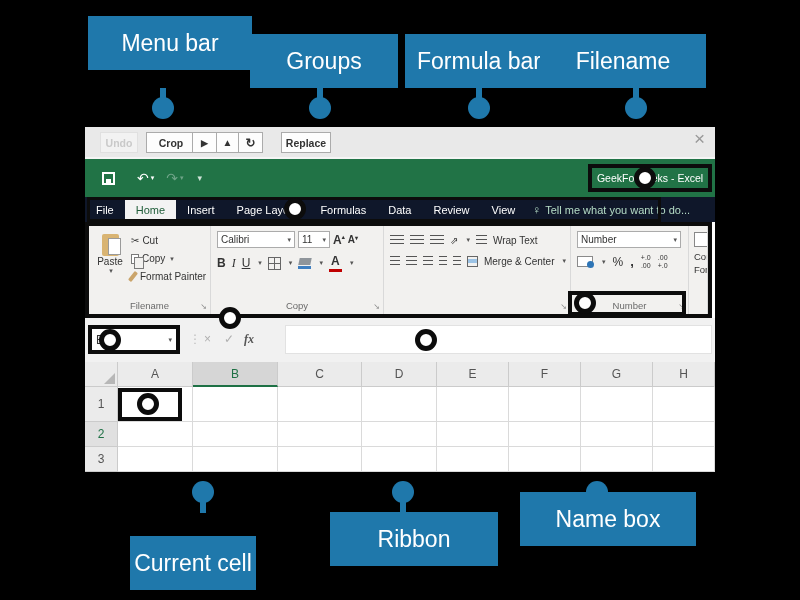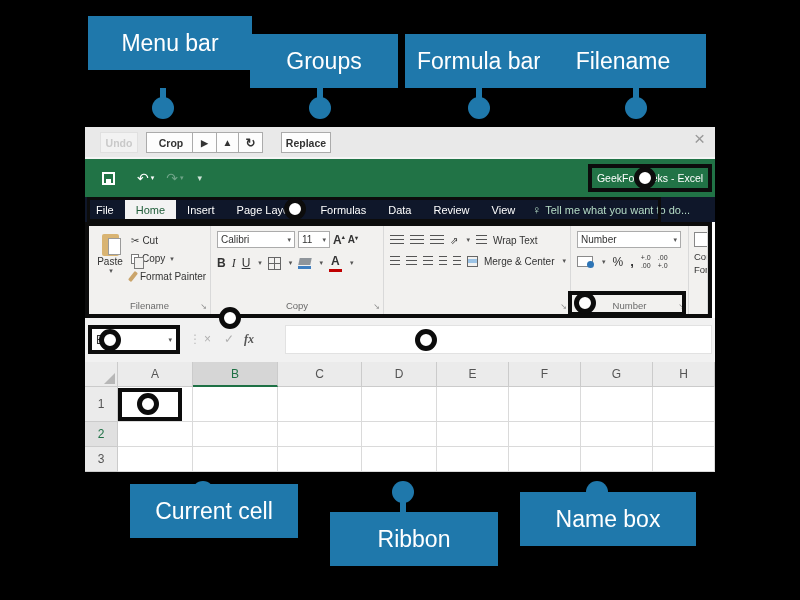--- a/index.html
+++ b/index.html
@@ -4,21 +4,21 @@
 <style>
   * { margin:0; padding:0; box-sizing:border-box; }
   html,body { width:800px; height:600px; }
   body { background:#000; position:relative; overflow:hidden; font-family:"Liberation Sans",sans-serif; }
 
   
   .chip { position:absolute; height:54px; background:#1f78ab; color:#fff;
           display:flex; align-items:center; justify-content:center; font-size:23px; }
   #chip-menubar{left:88px;top:16px;width:164px} #chip-groups{left:250px;top:34px;width:148px}
   #chip-formulabar{left:405px;top:34px;width:148px} #chip-filename{left:540px;top:34px;width:166px}
-  #chip-currentcell{left:130px;top:484px;width:168px} #chip-ribbonlbl{left:330px;top:512px;width:168px}
+  #chip-currentcell{left:130px;top:536px;width:126px} #chip-ribbonlbl{left:330px;top:512px;width:168px}
   #chip-nameboxlbl{left:520px;top:492px;width:176px}
   .stem { position:absolute; width:6px; height:14px; background:#1f78ab; }
   .dot  { position:absolute; width:22px; height:22px; border-radius:50%; background:#1f78ab; }
   #stem-menubar{left:160px;top:88px} #dot-menubar{left:152px;top:97px}
   #stem-groups{left:317px;top:88px} #dot-groups{left:309px;top:97px}
   #stem-formulabar{left:476px;top:88px} #dot-formulabar{left:468px;top:97px}
   #stem-filename{left:633px;top:88px} #dot-filename{left:625px;top:97px}
   #dot-currentcell{left:192px;top:481px} #stem-currentcell{left:200px;top:499px}
   #dot-ribbon{left:392px;top:481px} #stem-ribbon{left:400px;top:499px}
   #dot-namebox{left:586px;top:481px} #stem-namebox{left:594px;top:499px}

